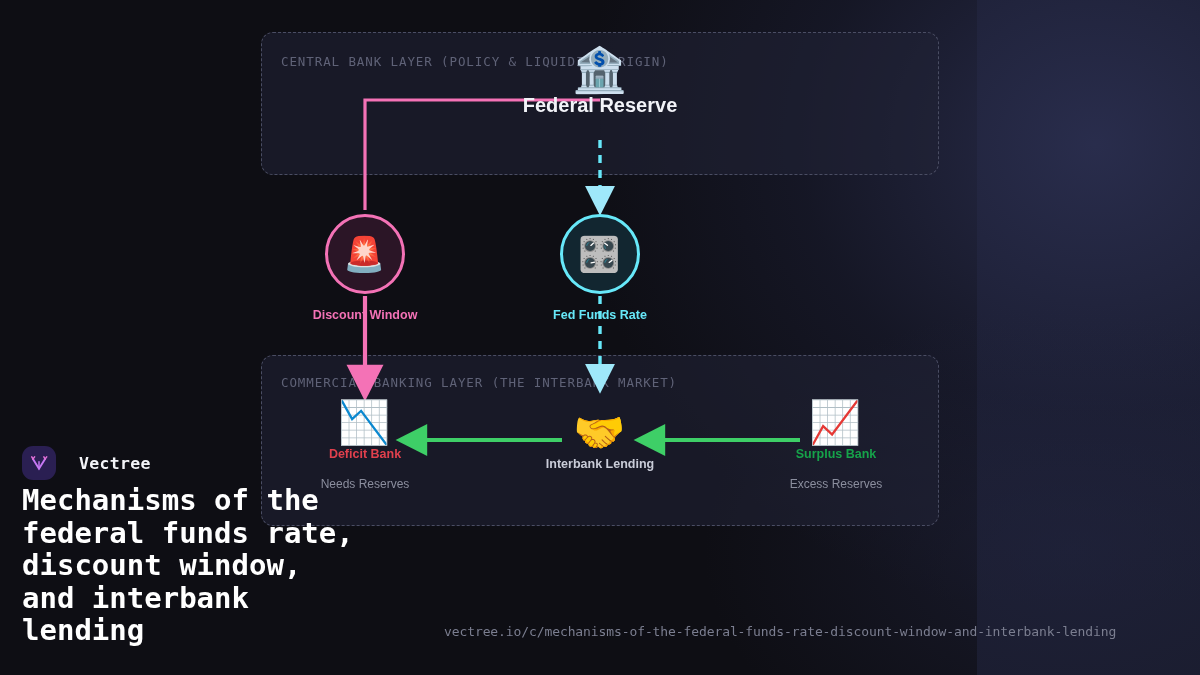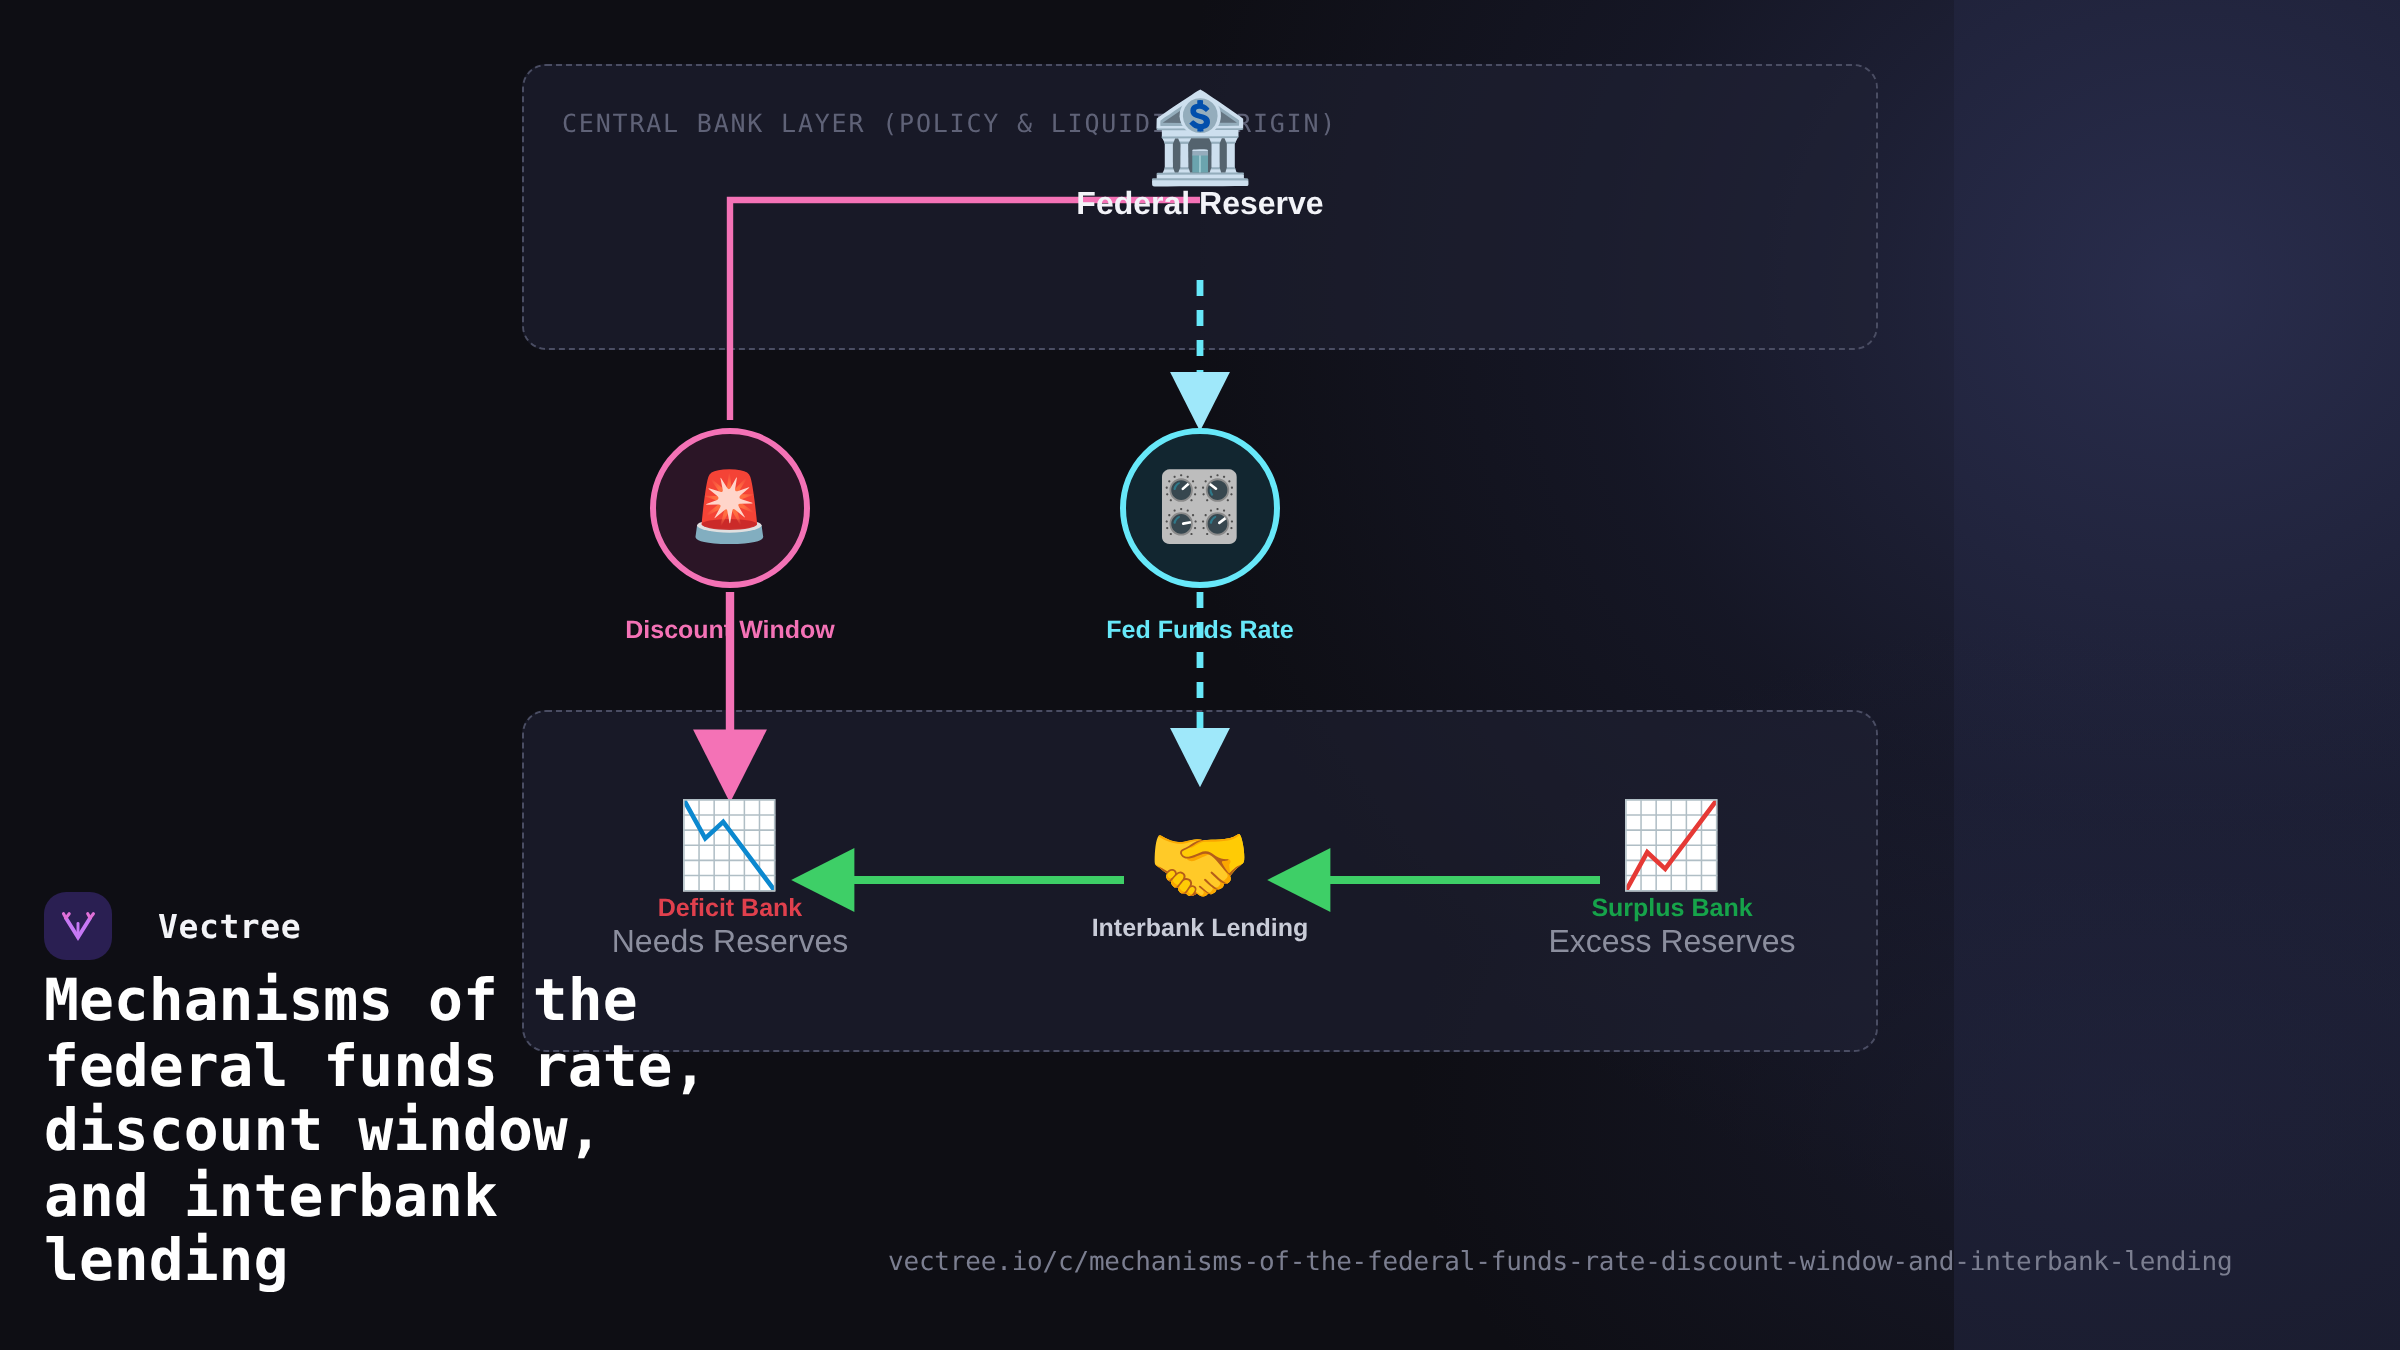--- a/index.html
+++ b/index.html
@@ -110,38 +110,38 @@
   #node-fed {
     position: absolute;
     left: 600px; top: 48px;
     transform: translateX(-50%);
     text-align: center;
     width: 160px;
   }
   #node-fed .emoji { font-size: 44px; line-height: 1; display: block; }
   #node-fed .cap {
     margin-top: 2px;
-    font-size: 16px; font-weight: bold; color: #f2f3f8;
+    font-size: 20px; font-weight: bold; color: #f2f3f8;
     white-space: nowrap;
   }
 
   
   .bank-node {
     position: absolute;
     text-align: center;
     width: 190px;
     transform: translateX(-50%);
   }
   .bank-node .emoji { font-size: 42px; line-height: 1; display: block; }
   .bank-node .cap {
     margin-top: 3px; font-size: 12.5px; font-weight: bold;
     white-space: nowrap;
   }
   .bank-node .sub {
-    margin-top: 2px; font-size: 16px; color: #8b8e9e;
+    margin-top: 16px; font-size: 12px; color: #8b8e9e;
     white-space: nowrap;
   }
   #node-deficit { left: 365px; top: 402px; }
   #node-deficit .cap { color: #e0404d; }
   #node-surplus { left: 836px; top: 402px; }
   #node-surplus .cap { color: #16a34a; }
   #node-interbank { left: 600px; top: 412px; }
   #node-interbank .cap { color: #c9ccd8; }
 
   
@@ -193,20 +193,21 @@
   <div class="bg-slab"></div>
   <div class="bg-glow"></div>
   <div class="bg-glow2"></div>
 
   <div id="diagram">
 
     <div class="layer-panel" id="panel-central"></div>
     <div class="layer-panel" id="panel-commercial"></div>
 
     <div class="layer-title" style="left:281px; top:54px;">CENTRAL BANK LAYER (POLICY &amp; LIQUIDITY ORIGIN)</div>
+    <div class="layer-title" style="left:281px; top:375px;">COMMERCIAL BANKING LAYER (THE INTERBANK MARKET)</div>
 
     <svg id="wires" viewBox="0 0 1200 675">
       <defs>
         <marker id="arrow-pink" markerWidth="10" markerHeight="10" refX="4.6" refY="5" orient="auto" markerUnits="strokeWidth">
           <path d="M0.5,0.6 L9.2,5 L0.5,9.4 Z" fill="#f472b6"></path>
         </marker>
         <marker id="arrow-cyan" markerWidth="10" markerHeight="10" refX="4.6" refY="5" orient="auto" markerUnits="strokeWidth">
           <path d="M0.5,0.6 L9.2,5 L0.5,9.4 Z" fill="#9fe8fa"></path>
         </marker>
         <marker id="arrow-green" markerWidth="9" markerHeight="9" refX="4.3" refY="4.5" orient="auto" markerUnits="strokeWidth">

